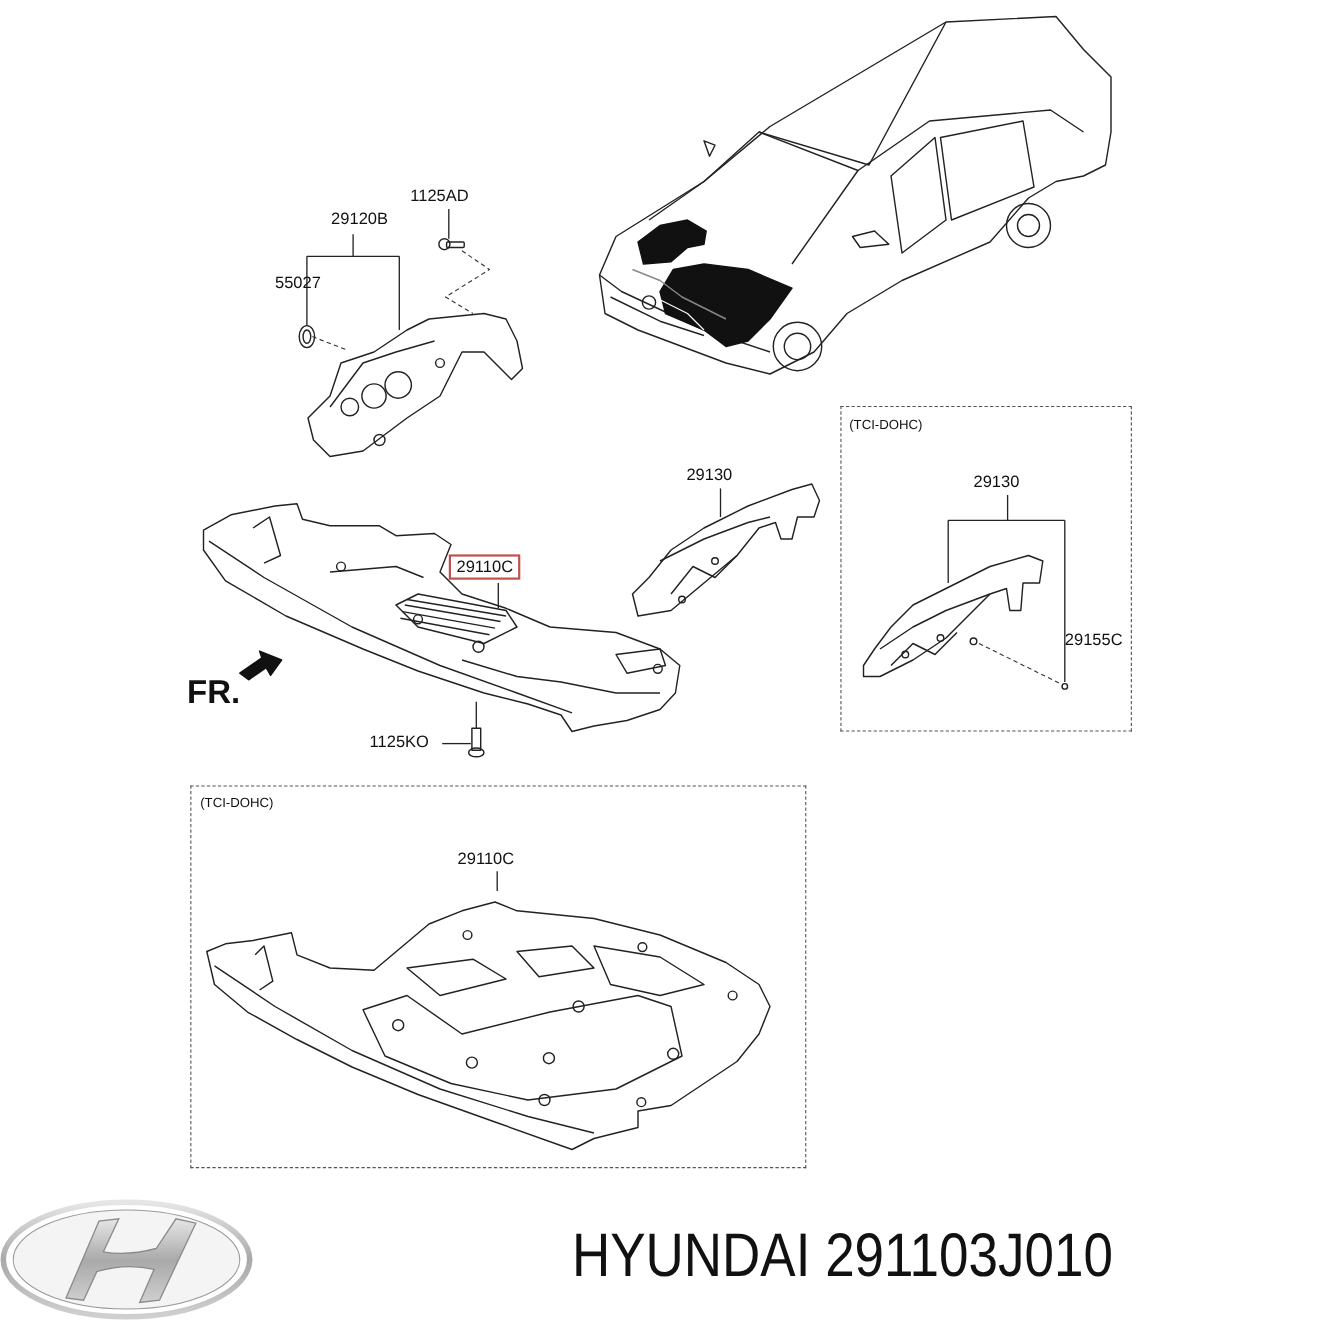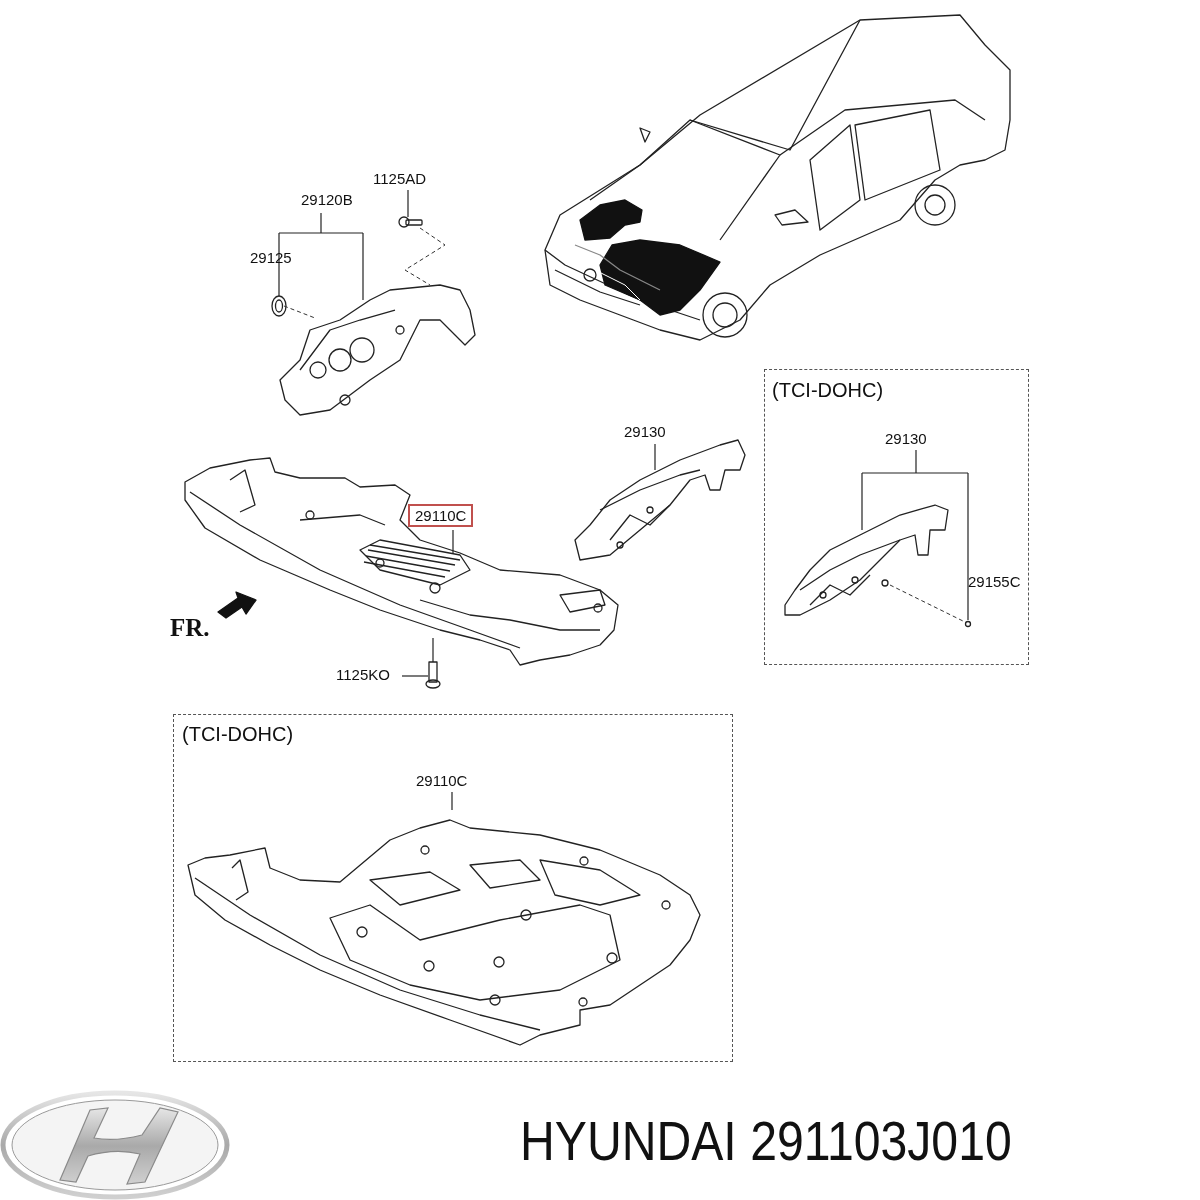--- a/index.html
+++ b/index.html
@@ -1,22 +1,22 @@
 <!DOCTYPE html>
 <html><head>
 <meta charset="utf-8">
 <style>
   html, body { margin: 0; padding: 0; background: #ffffff; }
   body { width: 1200px; height: 1200px; position: relative; overflow: hidden;
          font-family: "Liberation Sans", sans-serif; color: #111; }
   .label { position: absolute; font-size: 15px; line-height: 1; white-space: nowrap; color: #111; }
-  .label.fr { font-size: 25px; font-weight: bold; font-family: Liberation Serif, serif; }
+  .label.fr { font-size: 30px; font-weight: bold; }
   .hl { outline: 2px solid #c0504d; outline-offset: 2px; padding: 0 3px; }
   .dashed-box { position: absolute; border: 1px dashed #555; box-sizing: border-box; }
-  .box-caption { position: absolute; font-size: 20px; }
+  .box-caption { position: absolute; font-size: 12px; }
   svg.draw { position: absolute; left: 0; top: 0; }
   .footer-title { position: absolute; left: 520px; top: 1108px; font-size: 56px;
                   transform: scaleX(0.86); transform-origin: left top; letter-spacing: 0; }
   .logo { position: absolute; left: 0; top: 1090px; width: 235px; height: 110px; }
 </style>
 </head>
 <body>
 
 <svg class="draw" width="1200" height="1200" viewBox="0 0 1200 1200">
   <g fill="none" stroke="#222" stroke-width="1.3" stroke-linejoin="round">
@@ -154,21 +154,21 @@
 <div class="dashed-box" style="left:764px; top:369px; width:265px; height:296px;">
 </div>
 <div class="box-caption" style="left:772px; top:379px;">(TCI-DOHC)</div>
 
 <div class="dashed-box" style="left:173px; top:714px; width:560px; height:348px;">
 </div>
 <div class="box-caption" style="left:182px; top:723px;">(TCI-DOHC)</div>
 
 <div class="label" style="left:373px; top:171px;">1125AD</div>
 <div class="label" style="left:285px; top:192px;margin-left:16px;">29120B</div>
-<div class="label" style="left:250px; top:250px;">29125</div>
+<div class="label" style="left:250px; top:250px;">55027</div>
 <div class="label" style="left:624px; top:424px;">29130</div>
 <div class="label hl" style="left:412px; top:508px;">29110C</div>
 <div class="label" style="left:336px; top:667px;">1125KO</div>
 <div class="label" style="left:885px; top:431px;">29130</div>
 <div class="label" style="left:968px; top:574px;">29155C</div>
 <div class="label" style="left:416px; top:773px;">29110C</div>
 
 <div class="label fr" style="left:170px; top:615px;">FR.</div>
 
 <svg class="logo" viewBox="0 0 235 110">

